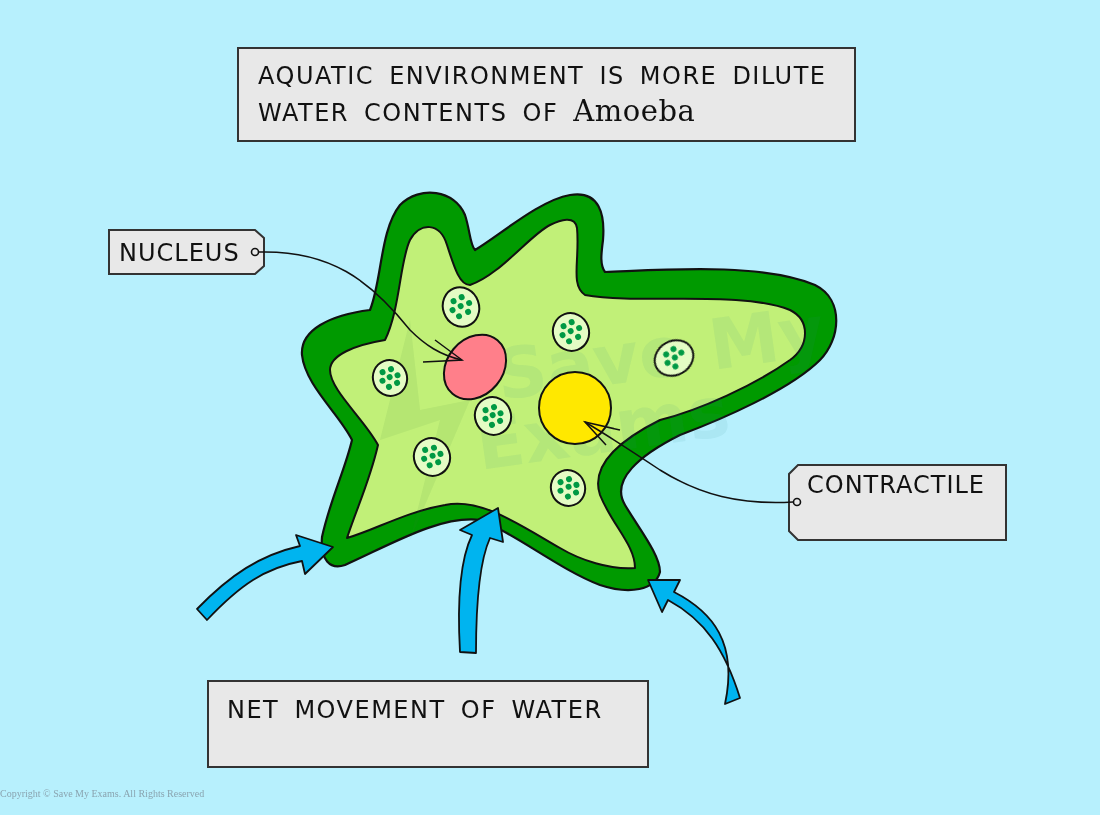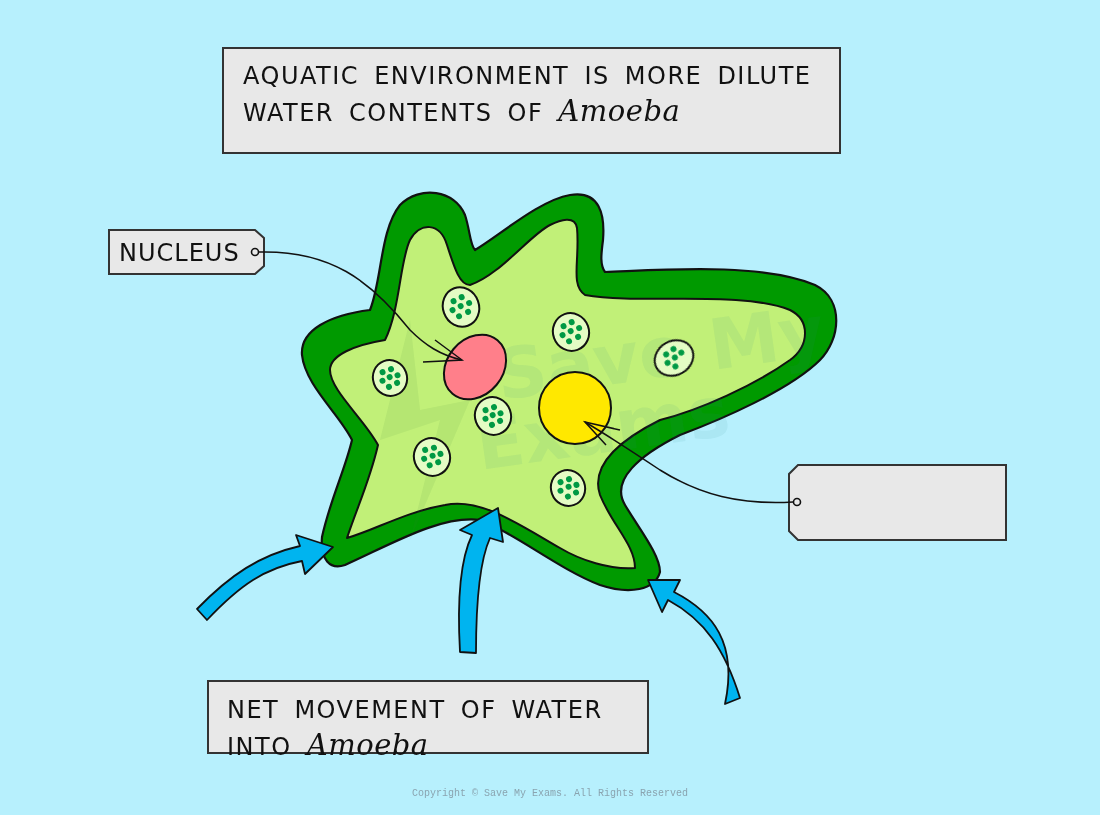--- a/index.html
+++ b/index.html
@@ -17,43 +17,42 @@
     box-sizing: border-box;
     color: #111;
     font-family: "DejaVu Sans", sans-serif;
     font-weight: normal;
     letter-spacing: 1.5px;
     word-spacing: 6px;
   }
   .box .line { display: block; white-space: nowrap; }
   .italic-script {
     font-family: "DejaVu Serif", serif;
-    font-style: italic;
     letter-spacing: 0.5px;
     font-size: 29px;
     margin-top: 24px;
   }
   #top-box {
-    left: 222px; top: 47px; width: 619px; height: 107px;
+    left: 237px; top: 47px; width: 619px; height: 95px;
     padding: 10px 0 9px 19px; font-size: 24px; line-height: 35px;
   }
   #bottom-box {
-    left: 207px; top: 680px; width: 442px; height: 74px;
+    left: 207px; top: 680px; width: 442px; height: 88px;
     padding: 11px 0 0 18px; font-size: 24px; line-height: 35px;
   }
   .tag-text {
     position: absolute; font-size: 24px; color: #111;
     letter-spacing: 1px; line-height: 34px; white-space: nowrap;
   }
   #nucleus-text { left: 119px; top: 236px; text-align: right; }
   #cv-text { left: 807px; top: 468px; }
   .copyright {
     position: absolute; left: 0; width: 1100px; top: 788px;
-    text-align: center; font-size: 10px; color: #8aa4b0;
-    font-family: Liberation Mono, monospace;
+    font-size: 10px; color: #8aa4b0;
+    font-family: Liberation Serif, serif;
   }
 </style>
 </head>
 <body>
 
 <svg class="diagram" viewBox="0 0 1100 815" xmlns="http://www.w3.org/2000/svg">
 
   <path d="M 322 537
        C 330 500, 345 470, 352 440
        C 340 415, 305 385, 302 355
@@ -200,23 +199,20 @@
   <span class="line">AQUATIC ENVIRONMENT IS MORE DILUTE</span>
   <span class="line">
     <span>WATER CONTENTS OF</span>
     <span class="italic-script">Amoeba</span>
   </span>
 </div>
 
 <div id="nucleus-text" class="tag-text">NUCLEUS</div>
 
 <div id="cv-text" class="tag-text">
+  <div>CONTRACTILE</div>
 </div>
 
 <div id="bottom-box" class="box">
   <span class="line">NET MOVEMENT OF WATER</span>
-  <span class="line">
-    <span>INTO</span>
-    <span class="italic-script">Amoeba</span>
-  </span>
 </div>
 
 <div class="copyright">Copyright © Save My Exams. All Rights Reserved</div>
 
 </body></html>

